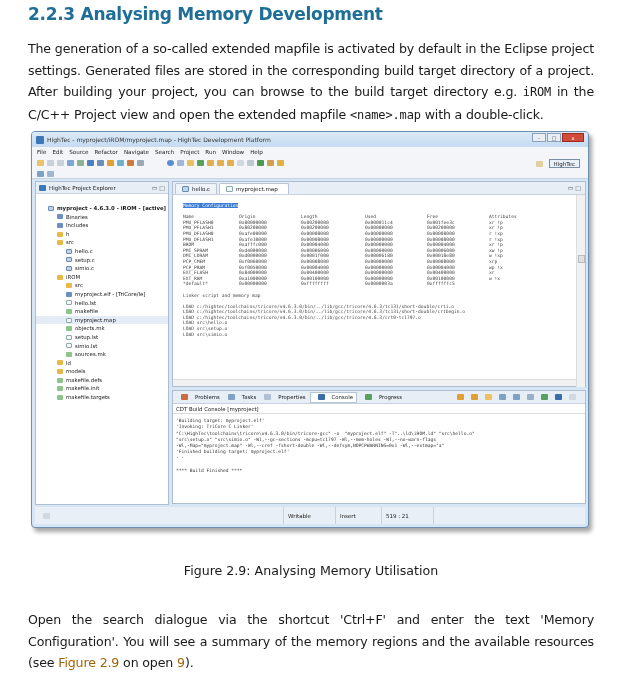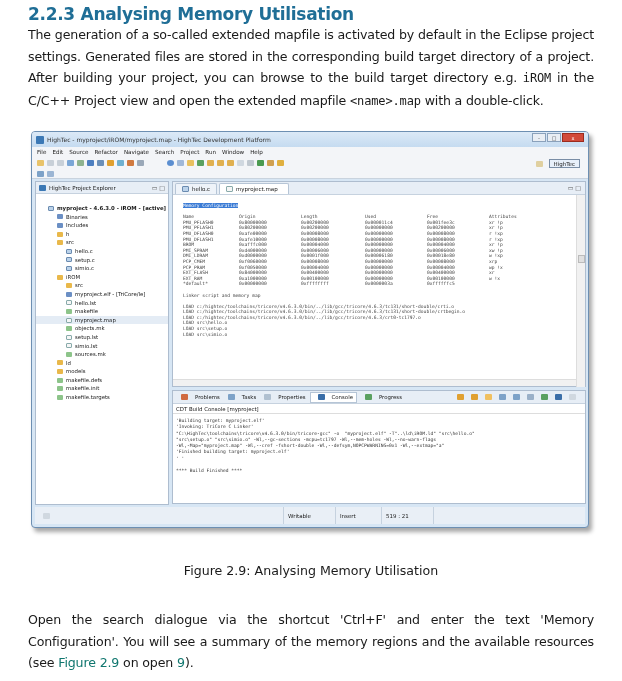--- a/index.html
+++ b/index.html
@@ -1,21 +1,21 @@
 <!DOCTYPE html>
 <html><head>
 <meta charset="utf-8">
 <style>
 *{box-sizing:border-box;margin:0;padding:0}
 body{width:622px;height:681px;background:#fff;font-family:"DejaVu Sans",sans-serif;color:#1a1a1a;position:relative;overflow:hidden}
 .h{position:absolute;left:28px;top:4px;font-family:"DejaVu Sans",sans-serif;font-weight:bold;font-size:17px;color:#1f6e96;letter-spacing:-0.3px}
 .p{position:absolute;left:28px;width:566px;font-size:12.6px;line-height:21.5px;text-align:justify;letter-spacing:-0.15px}
-.p1{top:24px}
+.p1{top:38px}
 .mono{font-family:"DejaVu Sans Mono",monospace;font-size:12px}
-.lnk{color:#0f766e}
+.lnk{color:#a16207}
 
 .win{position:absolute;left:31px;top:131px;width:558px;height:397px;background:#d7e6f4;border:1px solid #6d8fb2;border-radius:4px;box-shadow:3px 4px 4px rgba(0,0,0,0.35);overflow:hidden}
 .tb{height:15px;background:linear-gradient(#dbe9f7,#c5dbf0);display:flex;align-items:center;font-size:6px;color:#333;padding-left:4px;position:relative}
 .tb .ic{width:8px;height:8px;background:#3b78b5;margin-right:3px;border-radius:1px}
 .wc{position:absolute;right:4px;top:1px;display:flex}
 .wc span{display:block;width:14px;height:9px;border:1px solid #8aa1bb;background:#e9eef4;margin-left:1px;font-size:5px;text-align:center;line-height:8px}
 .wc span.x{width:22px;background:#d24a3a;color:#fff;border-color:#9b2b1e}
 .mb{height:10px;background:#f3f5f8;display:flex;font-size:5.6px;align-items:center;padding-left:5px}
 .mb span{margin-right:6px}
 .tl{height:22px;background:#f3f5f8;position:relative;border-bottom:1px solid #c9d3de}
@@ -48,21 +48,21 @@
 .ctitle{font-size:5.4px;padding:2px 3px;border-bottom:1px solid #ddd;height:10px}
 .ctext{font-family:"DejaVu Sans Mono",monospace;font-size:4.6px;line-height:6.3px;color:#333;padding:4px 3px;white-space:pre}
 .sb{position:absolute;left:3px;bottom:3px;right:3px;height:17px;background:#e9eff6;display:flex;font-size:5.5px;align-items:center}
 .sb .c{border-left:1px solid #c6d2df;height:100%;display:flex;align-items:center;padding-left:4px}
 .cap{position:absolute;top:563px;left:0;width:622px;text-align:center;font-size:12.6px}
 .p2{top:609px}
 </style>
 </head>
 <body>
 
-<h2 class="h">2.2.3 Analysing Memory Utilisation</h2>
+<h2 class="h">2.2.3 Analysing Memory Development</h2>
 
 <p class="p p1"><span>The generation of a so-called extended mapfile is activated by default in the Eclipse project settings. Generated files are stored in the corresponding build target directory of a project. After building your project, you can browse to the build target directory e.g. </span><span class="mono">iROM</span><span> in the C/C++ Project view and open the extended mapfile </span><span class="mono">&lt;name&gt;.map</span><span> with a double-click.</span></p>
 
 <div class="win">
   <div class="tb">
     <span class="ic"></span>
     <span>HighTec - myproject/iROM/myproject.map - HighTec Development Platform</span>
     <div class="wc">
       <span>–</span>
       <span>□</span>

